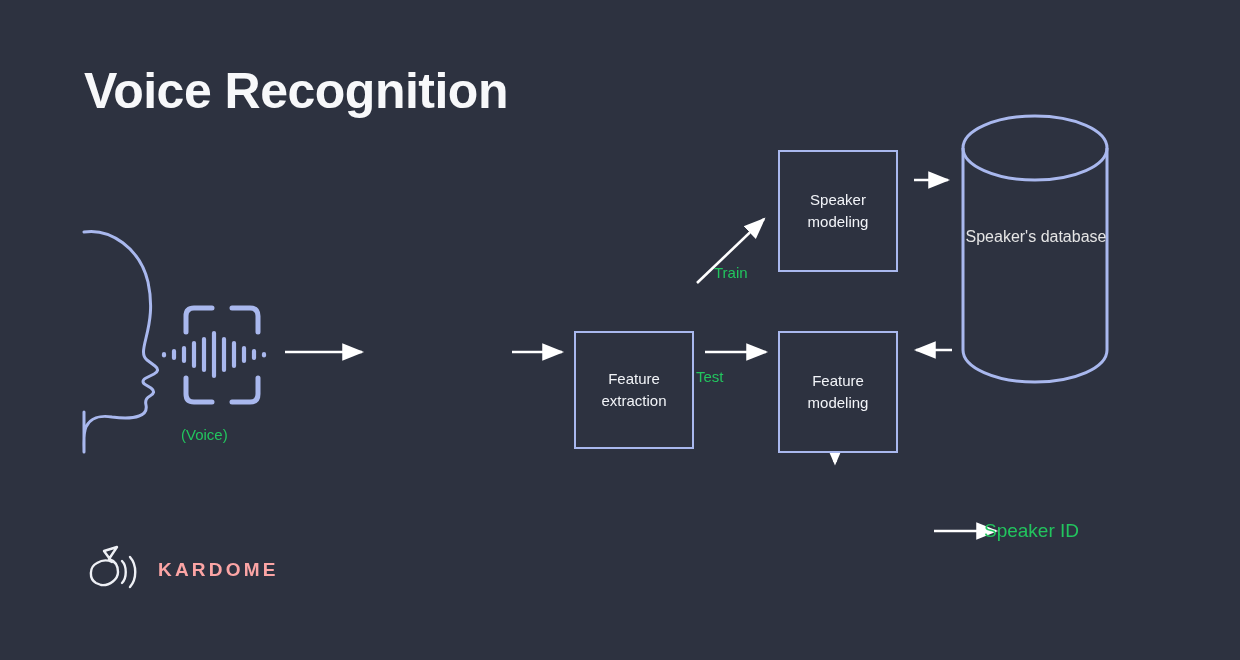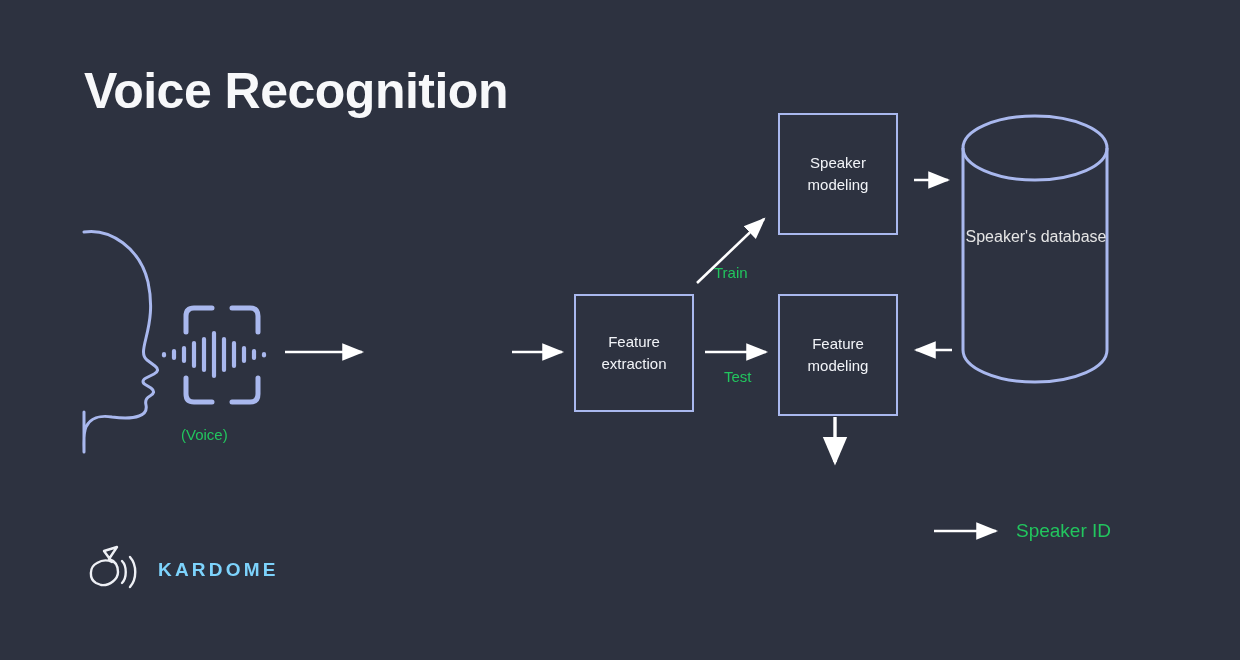--- a/index.html
+++ b/index.html
@@ -38,20 +38,21 @@
     border: 2px solid #a9b8ee;
     background: #2d3240;
     display: flex;
     align-items: center;
     justify-content: center;
     text-align: center;
     color: #f2f4f8;
     font-size: 15px;
     line-height: 1.48;
     padding: 16px;
+    margin-top: 37px;
   }
   .proc-box .lbl { display: block; }
 
   
   .free-label {
     position: absolute;
     color: #22c55e;
     font-size: 15px;
     white-space: nowrap;
   }
@@ -83,21 +84,21 @@
   
   #logo {
     position: absolute;
     left: 88px;
     top: 548px;
     display: flex;
     align-items: center;
     gap: 14px;
   }
   #logo-word {
-    color: #7dd3fc;
+    color: #fca5a5;
     font-size: 19px;
     font-weight: bold;
     letter-spacing: 3.2px;
   }
 </style>
 </head>
 <body>
 
 <div id="canvas">
 
@@ -209,22 +210,22 @@
     </span>
   </div>
 
 
   <div id="db-label">
     <span class="lbl">Speaker's</span>
     <span class="lbl">database</span>
   </div>
 
   <div class="free-label" style="left:714px; top:264px;">Train</div>
-  <div class="free-label" style="left:724px; top:368px;">Test</div>
-
-  <div class="free-label big" style="left:1016px; top:520px;">Speaker ID</div>
+  <div class="free-label" style="left:696px; top:368px;">Test</div>
+
+  <div class="free-label big" style="left:984px; top:520px;">Speaker ID</div>
 
   <div id="logo">
     <div style="width:56px; height:44px;"></div>
     <div id="logo-word">KARDOME</div>
   </div>
 
 </div>
 
 </body></html>

